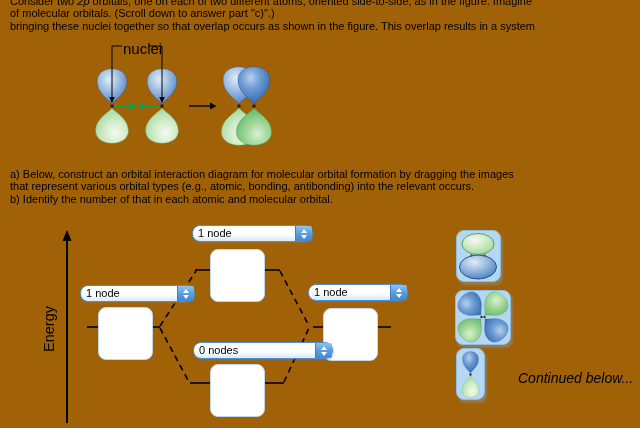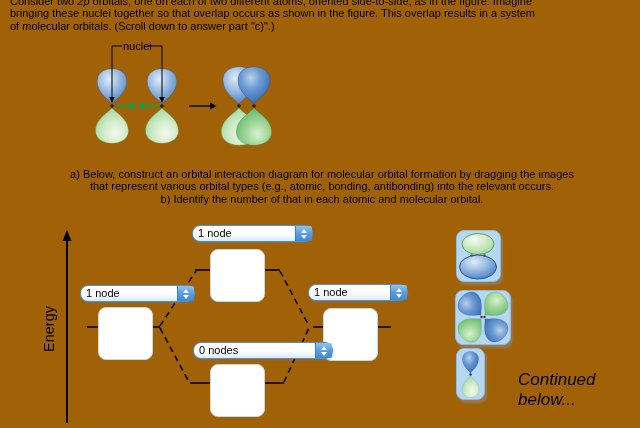--- a/index.html
+++ b/index.html
@@ -1,25 +1,25 @@
 <!DOCTYPE html>
 <html><head>
 <meta charset="utf-8">
 <style>
   html,body{margin:0;padding:0;background:#fff;}
   #screen{position:relative;width:640px;height:428px;background:#a16207;overflow:hidden;
           font-family:"Liberation Sans","DejaVu Sans",sans-serif;color:#000;}
   .txt{font-size:11px;line-height:12.4px;}
   #intro{position:absolute;left:10px;top:-5px;width:624px;}
-  #instructions{position:absolute;left:10px;top:168px;width:624px;text-align:center;}
+  #instructions{position:absolute;left:10px;top:168px;width:624px;}
   .ital{font-style:italic;}
-  #nuclei-label{position:absolute;left:123px;top:40px;font-size:11px;}
+  #nuclei-label{position:absolute;left:123px;top:40px;font-size:15px;}
   #energy-label{position:absolute;left:0px;top:320px;width:100px;height:18px;
                 text-align:center;font-size:14.5px;transform:rotate(-90deg);}
-  #continued{position:absolute;left:518px;top:370px;font-size:17px;font-style:italic;}
+  #continued{position:absolute;left:518px;top:370px;font-size:14px;font-style:italic;}
   svg.layer{position:absolute;left:0;top:0;}
   
   .drop-box{position:absolute;width:55px;height:53px;background:#fff;
             border:1.5px solid #bcd9ef;border-radius:8px;box-sizing:border-box;}
   
   .dropdown{position:absolute;height:17px;border:1px solid #4a90d2;border-radius:8px;
             background:linear-gradient(to bottom,#ffffff 0%,#ffffff 55%,#d7e9f9 100%);
             box-sizing:border-box;box-shadow:1px 2px 2px rgba(120,120,120,0.25);}
   .dd-text{position:absolute;left:5px;top:0;line-height:15px;font-size:11px;}
   .dd-btn{position:absolute;right:0;top:0;bottom:0;width:16px;
@@ -127,22 +127,22 @@
         <line x1="160" y1="326" x2="196" y2="271"></line>
         <line x1="280" y1="271" x2="309" y2="326"></line>
         <line x1="160" y1="328" x2="189" y2="382"></line>
         <line x1="284" y1="382" x2="309" y2="328"></line>
       </g>
     </g>
   </svg>
 
   <div id="intro" class="txt">
     <div><span>Consider two </span><span class="ital">2p</span><span> orbitals, one on each of two different atoms, oriented side-to-side, as in the figure. Imagine</span></div>
+    <div>of molecular orbitals. (Scroll down to answer part "c)".)</div>
     <div>bringing these nuclei together so that overlap occurs as shown in the figure. This overlap results in a system</div>
-    <div>of molecular orbitals. (Scroll down to answer part "c)".)</div>
   </div>
 
   <div id="nuclei-label">nuclei</div>
 
   <div id="instructions" class="txt">
     <div>a) Below, construct an orbital interaction diagram for molecular orbital formation by dragging the images</div>
     <div>that represent various orbital types (e.g., atomic, bonding, antibonding) into the relevant occurs.</div>
     <div>b) Identify the number of that in each atomic and molecular orbital.</div>
   </div>
 

